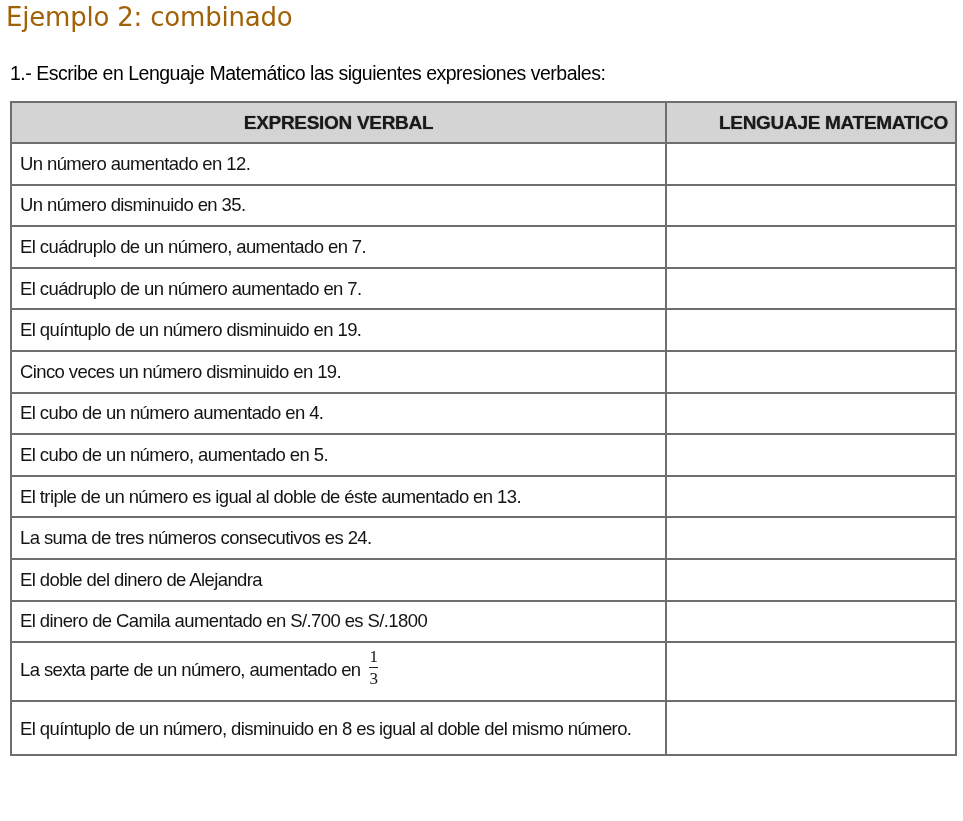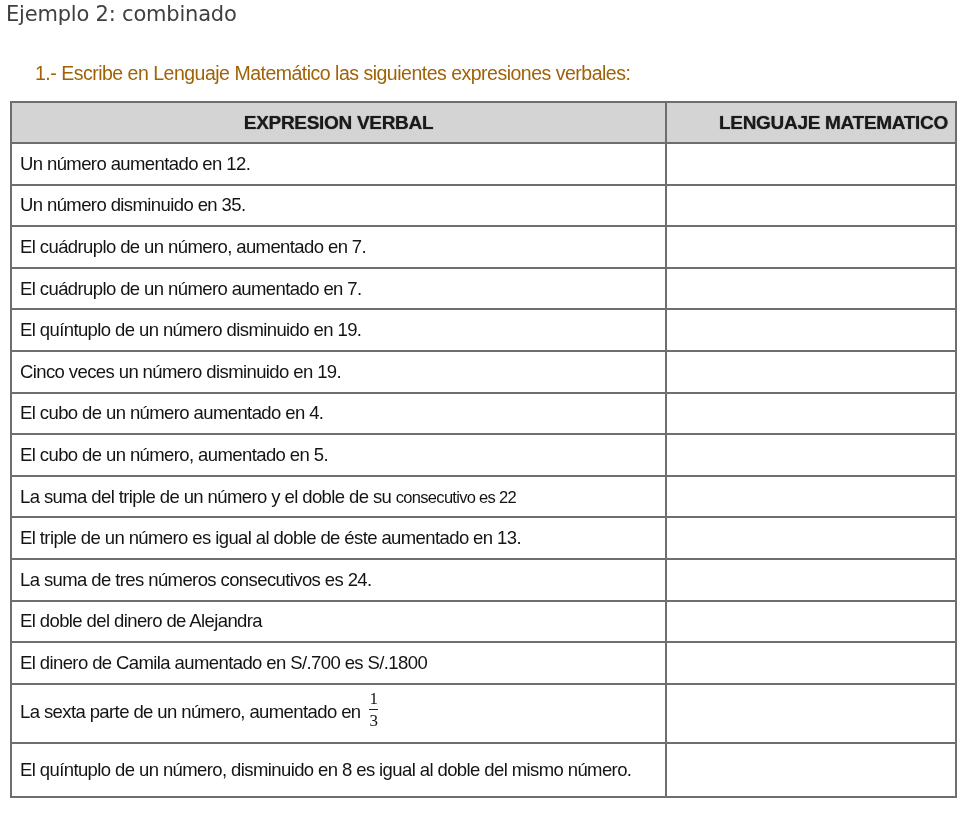--- a/index.html
+++ b/index.html
@@ -12,33 +12,32 @@
       height: 821px;
       position: relative;
       overflow: hidden;
       color: #111111;
     }
     .section-title {
       position: absolute;
       left: 6px;
       top: 2px;
       font-family: "DejaVu Sans", sans-serif;
-      font-size: 21px;
-      color: #404040;
+      font-size: 26px;
+      color: #a16207;
       letter-spacing: -0.2px;
     }
     .instruction {
       position: absolute;
       left: 10px;
       top: 62px;
       font-family: "Liberation Sans", sans-serif;
       font-size: 19.5px;
-      color: #a16207;
+      color: #000000;
       letter-spacing: -0.5px;
-      margin-left: 25px;
     }
     table.worksheet {
       position: absolute;
       left: 10px;
       top: 101px;
       width: 947px;
       border-collapse: collapse;
       font-family: "Liberation Sans", sans-serif;
       table-layout: fixed;
     }
@@ -140,24 +139,20 @@
     </tr>
     <tr>
       <td>El cubo de un número aumentado en 4.</td>
       <td class="answer"></td>
     </tr>
     <tr>
       <td>El cubo de un número, aumentado en 5.</td>
       <td class="answer"></td>
     </tr>
     <tr>
-      <td><span>La suma del triple de un número y el doble de su </span><span class="small-tail">consecutivo es 22</span></td>
-      <td class="answer"></td>
-    </tr>
-    <tr>
       <td>El triple de un número es igual al doble de éste aumentado en 13.</td>
       <td class="answer"></td>
     </tr>
     <tr>
       <td>La suma de tres números consecutivos es 24.</td>
       <td class="answer"></td>
     </tr>
     <tr>
       <td>El doble del dinero de Alejandra</td>
       <td class="answer"></td>

